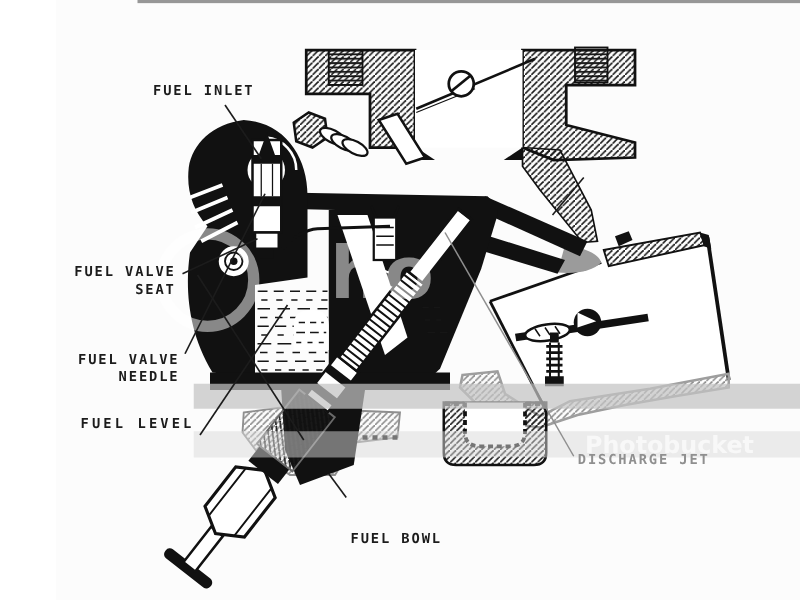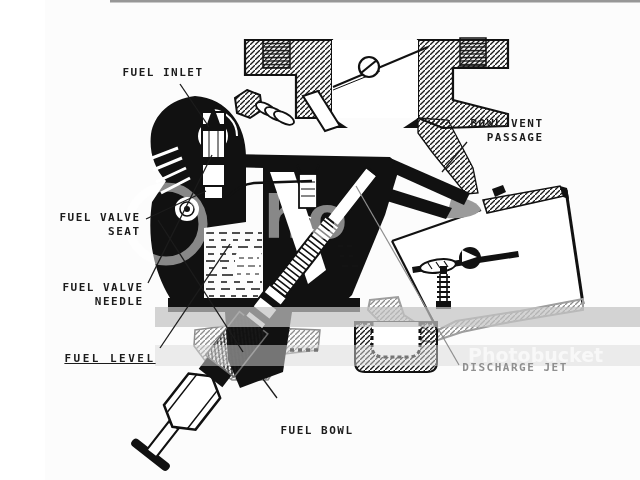--- a/index.html
+++ b/index.html
@@ -186,34 +186,30 @@
     <line x1="160" y1="348" x2="230" y2="244"></line>
     <line x1="158" y1="220" x2="243" y2="352"></line>
     <line x1="277" y1="398" x2="263" y2="379"></line>
     <line x1="467" y1="142" x2="442" y2="172"></line>
     <line x1="459" y1="365" x2="356" y2="186" stroke="#8f8f8f" stroke-width="1.2"></line>
   </g>
 </svg>
 
 <div class="lbl" style="left:163px;top:66px;">FUEL INLET</div>
 
-<div class="lbl" style="left:507px;top:117px;">
-  <div>BOWL VENT</div>
-  <div>PASSAGE</div>
-</div>
 
 <div class="lbl" style="left:100px;top:211px;">
   <div>FUEL VALVE</div>
   <div>SEAT</div>
 </div>
 
 <div class="lbl" style="left:103px;top:281px;">
   <div>FUEL VALVE</div>
   <div>NEEDLE</div>
 </div>
 
-<div class="lbl" style="left:110px;top:352px;letter-spacing:2.5px;text-decoration:underline;">FUEL LEVEL</div>
+<div class="lbl" style="left:110px;top:332px;letter-spacing:2.5px;">FUEL LEVEL</div>
 
 <div class="lbl" style="left:317px;top:400px;margin-top:24px;">FUEL BOWL</div>
 
 <div class="lbl gray" style="left:515px;top:361px;">DISCHARGE JET</div>
 
 </div>
 
 </body></html>

